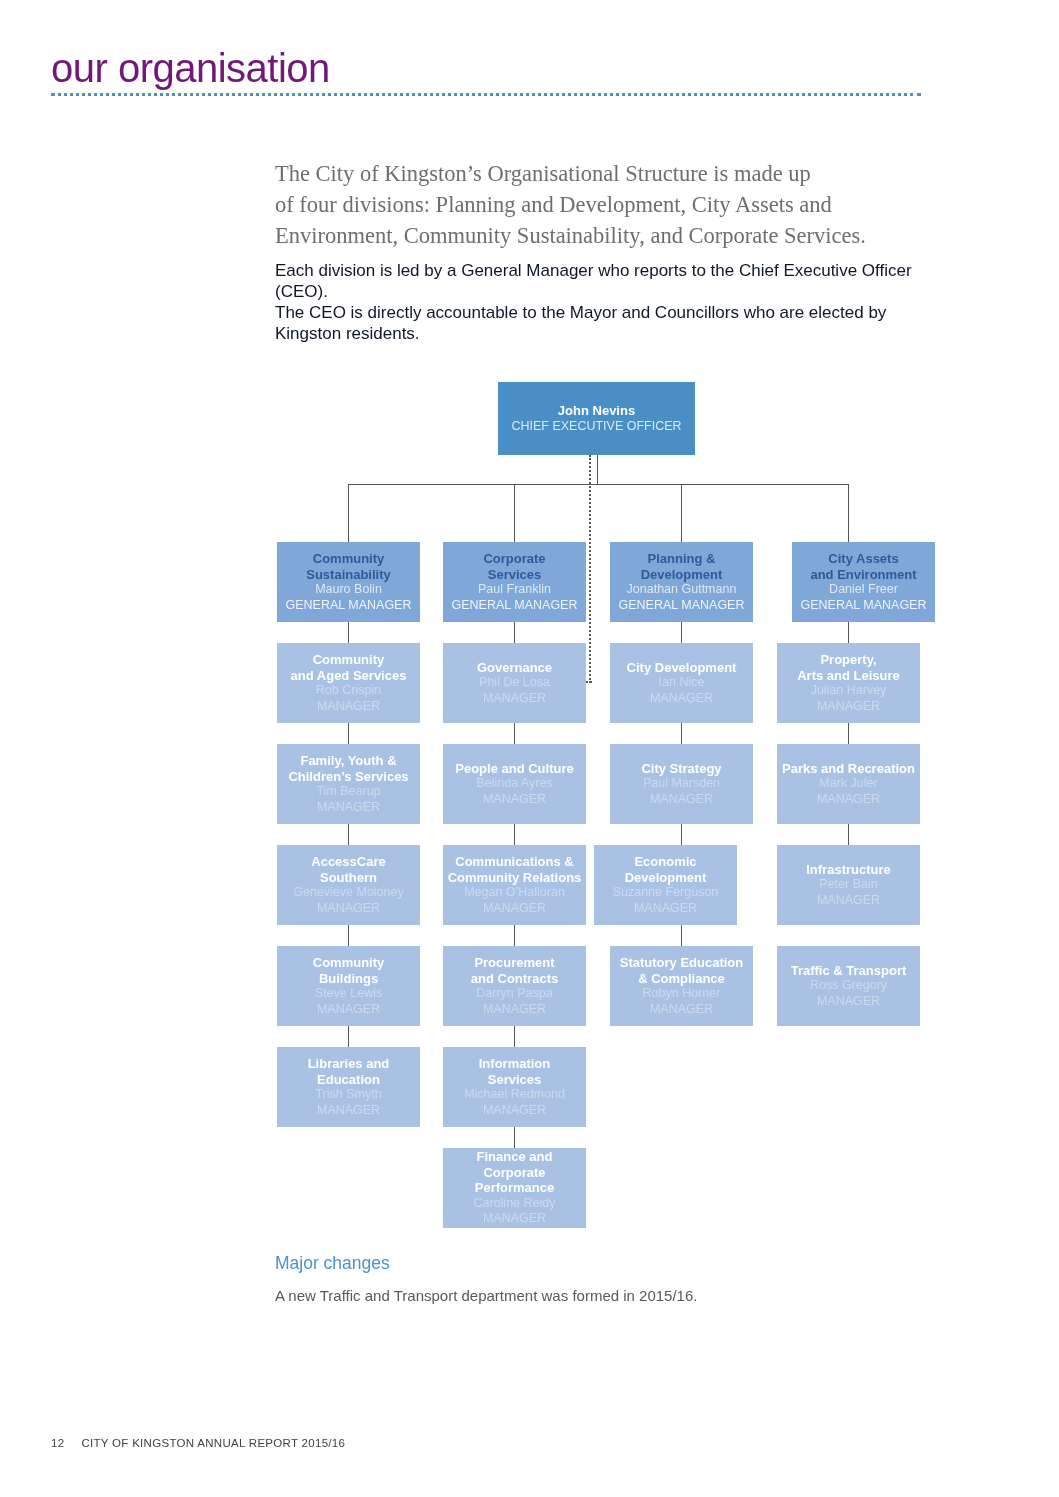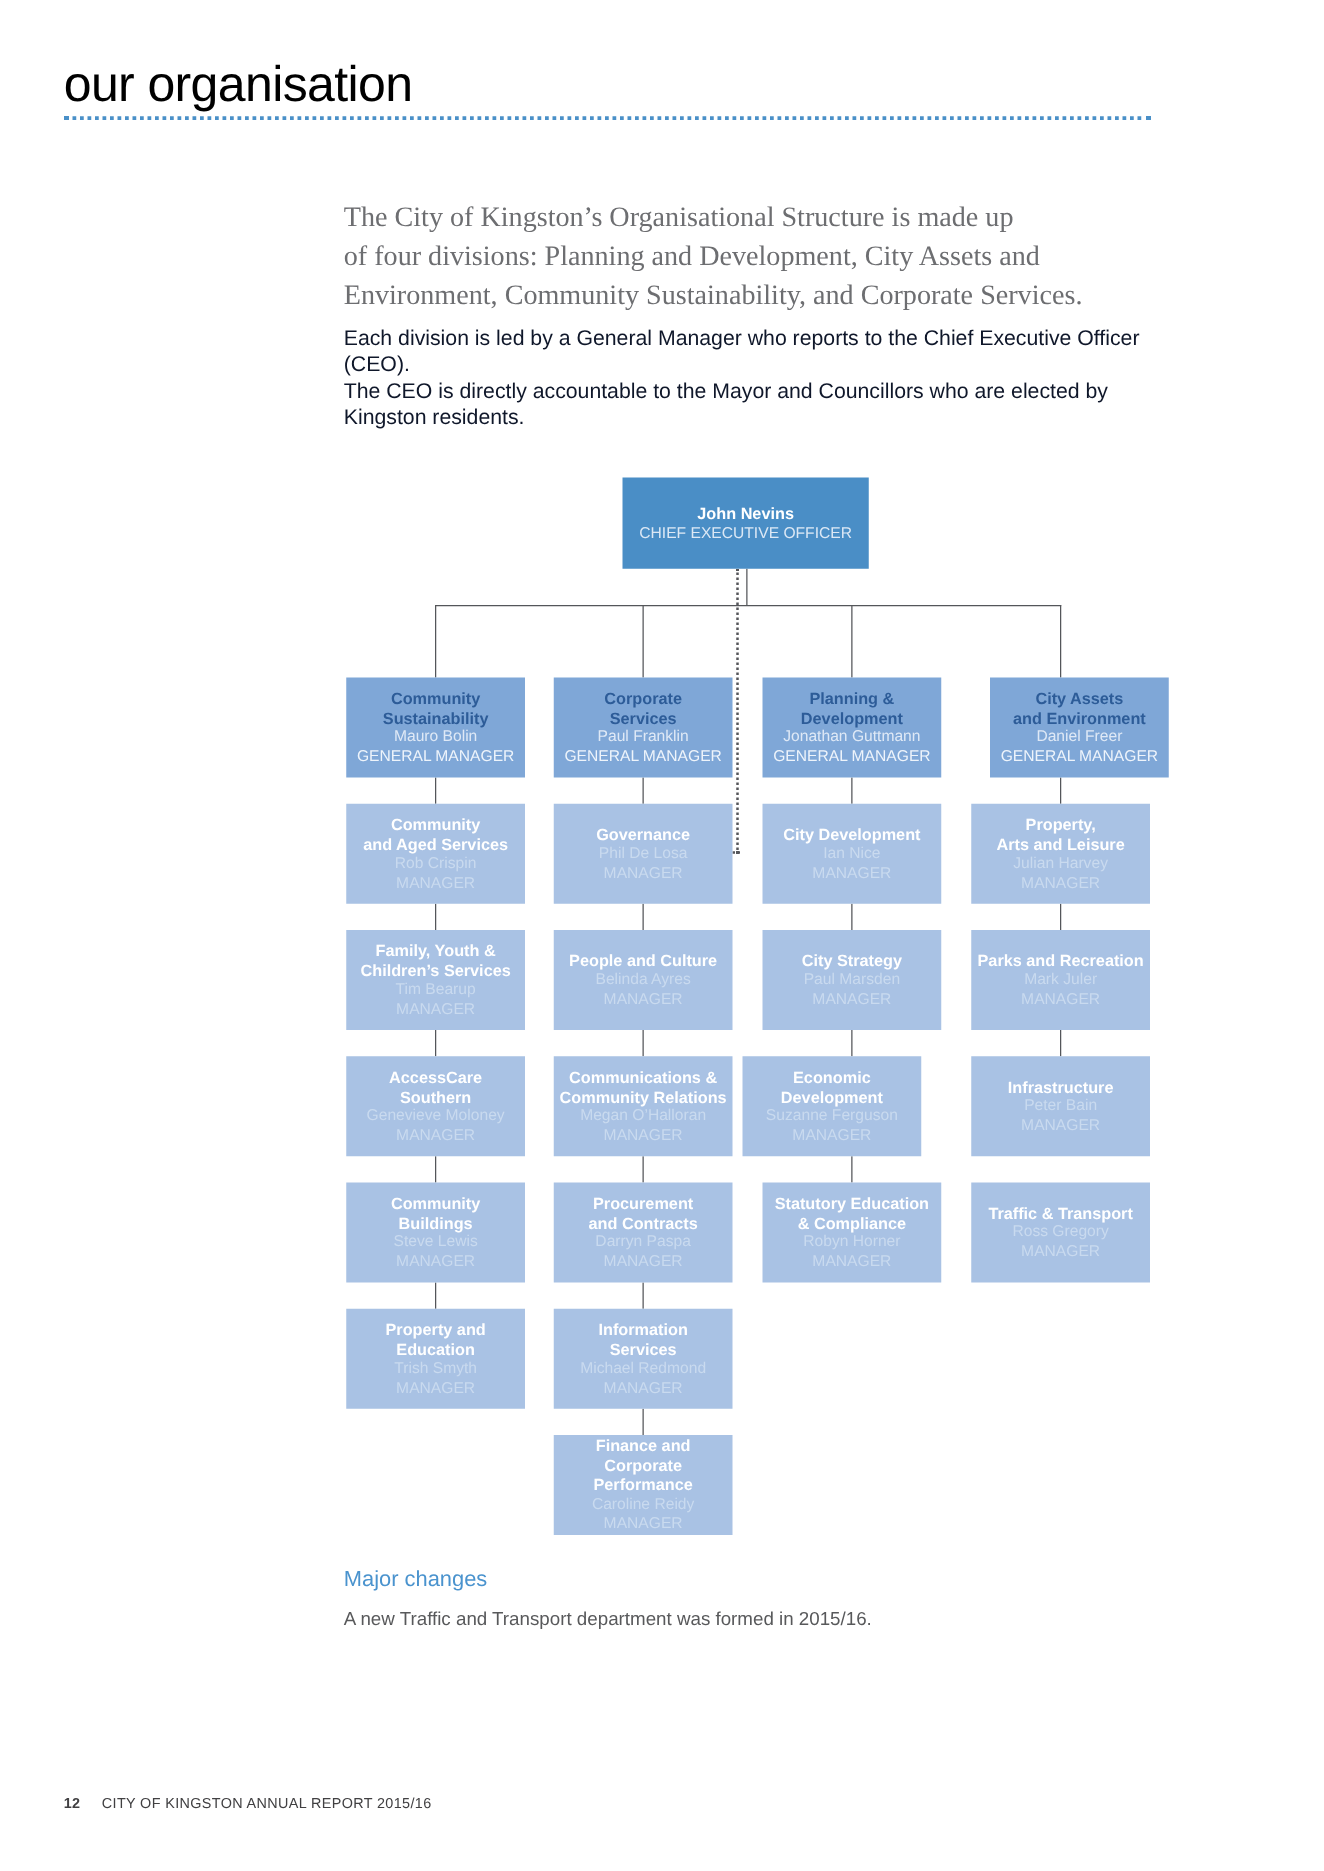--- a/index.html
+++ b/index.html
@@ -9,21 +9,21 @@
     width:1059px; height:1497px;
     background:#ffffff;
     font-family:"Liberation Sans", sans-serif;
     overflow:hidden;
   }
   .abs { position:absolute; }
 
   .page-title {
     left:51px; top:46px;
     font-size:40px; font-weight:300;
-    color:#000000; letter-spacing:-0.5px;
+    color:#701a75; letter-spacing:-0.5px;
   }
   .dotted-rule {
     left:51px; top:93px; width:870px; height:0;
     border-top:3px dotted #4a90c8;
   }
 
   .lead {
     left:275px; top:158px; width:660px;
     font-size:22.5px; line-height:31px;
     color:#6d6e71; white-space:pre-line;
@@ -79,21 +79,21 @@
   .major-body {
     left:275px; top:1287px;
     font-size:15px; color:#58595b;
   }
 
   .footer {
     left:51px; top:1437px;
     display:flex; gap:17px; align-items:baseline;
     color:#414042; font-size:11.5px; letter-spacing:0.3px;
   }
-  .footer .pn { font-weight:bold; }
+  .footer .pn { font-weight:normal; }
 </style>
 </head>
 <body>
 
 <div class="page">
 
   <h1 class="abs page-title">our organisation</h1>
   <div class="abs dotted-rule"></div>
 
   <p class="abs lead">The City of Kingston’s Organisational Structure is made up
@@ -181,21 +181,21 @@
     <div class="nm">Genevieve Moloney</div>
     <div class="rl">MANAGER</div>
   </div>
   <div class="box mgr-box" style="left:277px; top:946px;">
     <div class="bt">Community
 Buildings</div>
     <div class="nm">Steve Lewis</div>
     <div class="rl">MANAGER</div>
   </div>
   <div class="box mgr-box" style="left:277px; top:1047px;">
-    <div class="bt">Property and
+    <div class="bt">Libraries and
 Education</div>
     <div class="nm">Trish Smyth</div>
     <div class="rl">MANAGER</div>
   </div>
 
   <div class="box mgr-box" style="left:443px; top:643px;">
     <div class="bt">Governance</div>
     <div class="nm">Phil De Losa</div>
     <div class="rl">MANAGER</div>
   </div>

